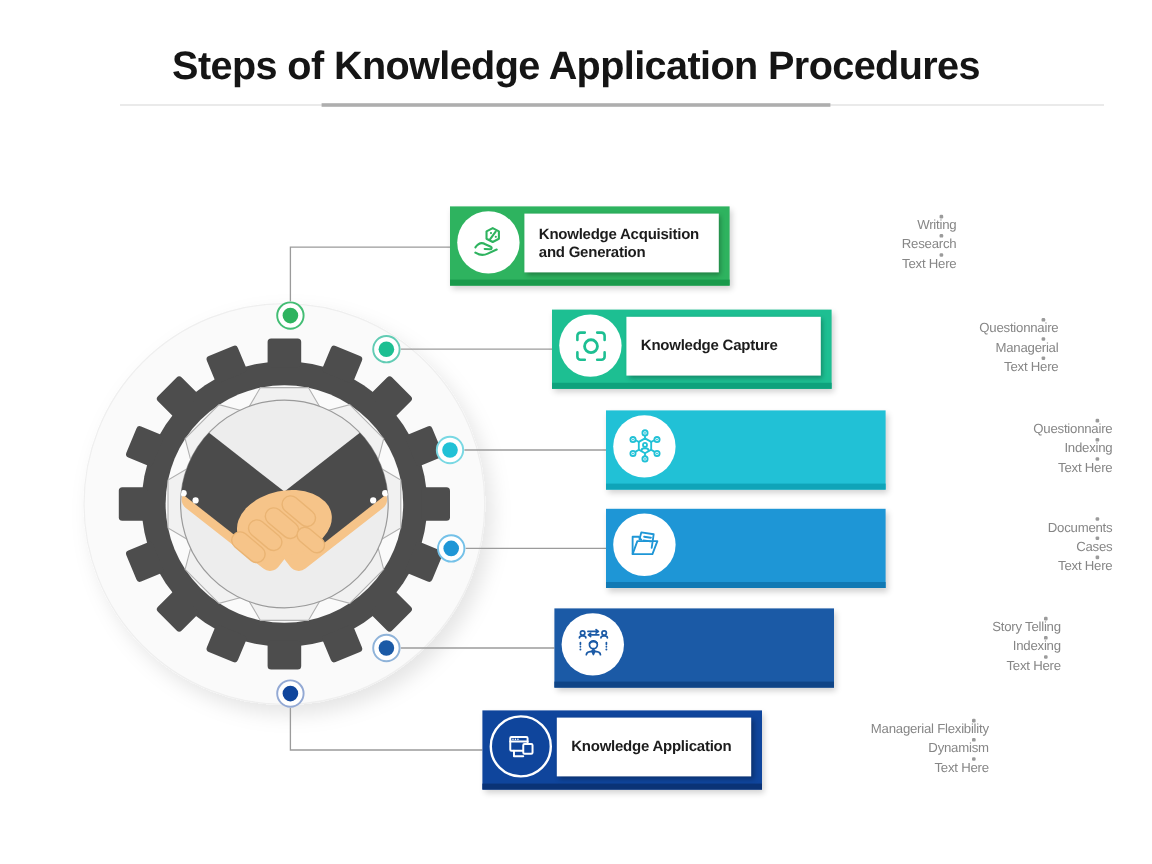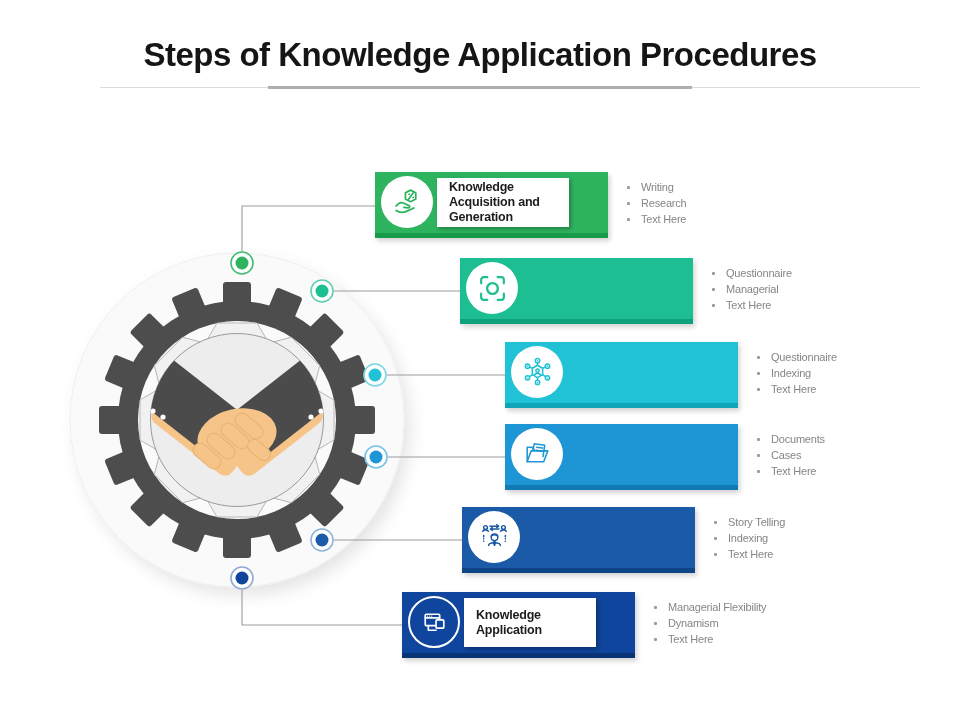--- a/index.html
+++ b/index.html
@@ -14,26 +14,26 @@
 
   .step{position:absolute;width:233px;height:66px;}
   .box{position:absolute;left:0;top:0;width:233px;height:66px;background:var(--c);
        border-bottom:5px solid var(--cd);box-sizing:border-box;
        box-shadow:2px 3px 5px rgba(0,0,0,0.18);}
   .icon-circle{position:absolute;left:6px;top:4px;width:52px;height:52px;border-radius:50%;
        background:#fff;color:var(--c);display:flex;align-items:center;justify-content:center;}
   .icon-circle svg{width:33px;height:33px;}
   .icon-circle.inverse{background:var(--c);border:3px solid #fff;width:48px;height:48px;
        left:6px;top:4px;color:#fff;box-sizing:content-box;border-width:2px;}
-  .label-bar{position:absolute;left:62px;top:6px;width:132px;height:49px;background:#fff;
+  .label-bar{position:absolute;left:62px;top:6px;width:162px;height:49px;background:#fff;
        box-shadow:2px 2px 4px rgba(0,0,0,0.30);display:flex;align-items:center;box-sizing:border-box;
        padding-left:12px;padding-right:6px;}
   .label-bar span{font-size:12.5px;font-weight:700;color:#1c1c1c;line-height:15px;letter-spacing:-0.2px;}
   ul.bullets{position:absolute;left:252px;top:7px;margin:0;padding:0;list-style:none;width:170px;}
-  ul.bullets li{display:flex;height:16px;align-items:center;}
+  ul.bullets li{display:flex;height:16px;align-items:flex-end;flex-direction:column;}
   .marker{width:3px;height:3px;background:#9b9b9b;border-radius:1px;margin-right:11px;flex:0 0 3px;}
   ul.bullets li span{font-size:11px;color:#868686;letter-spacing:-0.2px;white-space:nowrap;}
 </style>
 </head>
 <body>
 
 <div class="canvas">
 
   <div class="page-title">Steps of Knowledge Application Procedures</div>
   <div class="rule-light"></div>
@@ -186,20 +186,23 @@
     <div class="box">
       <div class="icon-circle">
         <svg viewBox="0 0 32 32" fill="none" stroke="currentColor" stroke-width="2.1" stroke-linecap="round" stroke-linejoin="round">
           <path d="M11 5 h-3.5 a2.5 2.5 0 0 0 -2.5 2.5 v3.5"></path>
           <path d="M21 5 h3.5 a2.5 2.5 0 0 1 2.5 2.5 v3.5"></path>
           <path d="M11 27 h-3.5 a2.5 2.5 0 0 1 -2.5 -2.5 v-3.5"></path>
           <path d="M21 27 h3.5 a2.5 2.5 0 0 0 2.5 -2.5 v-3.5"></path>
           <circle cx="16" cy="16" r="5.2" stroke-width="2.3"></circle>
         </svg>
       </div>
+      <div class="label-bar">
+        <span>Knowledge Capture</span>
+      </div>
     </div>
     <ul class="bullets">
       <li>
           <span class="marker"></span>
           <span>Questionnaire</span>
         </li>
       <li>
           <span class="marker"></span>
           <span>Managerial</span>
         </li>

